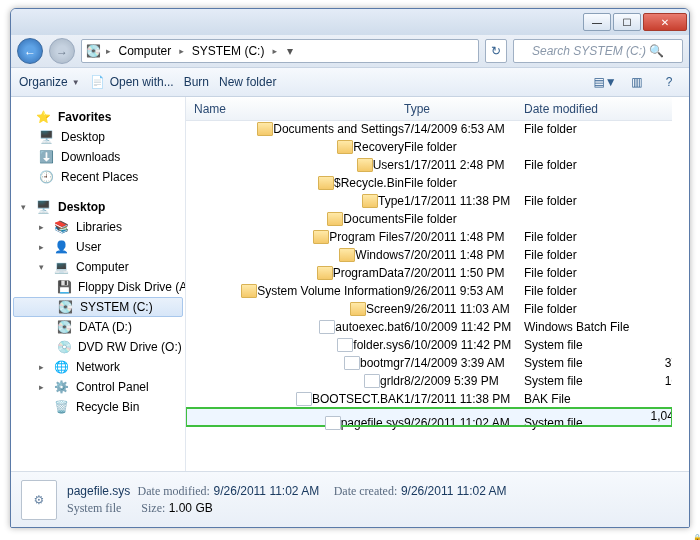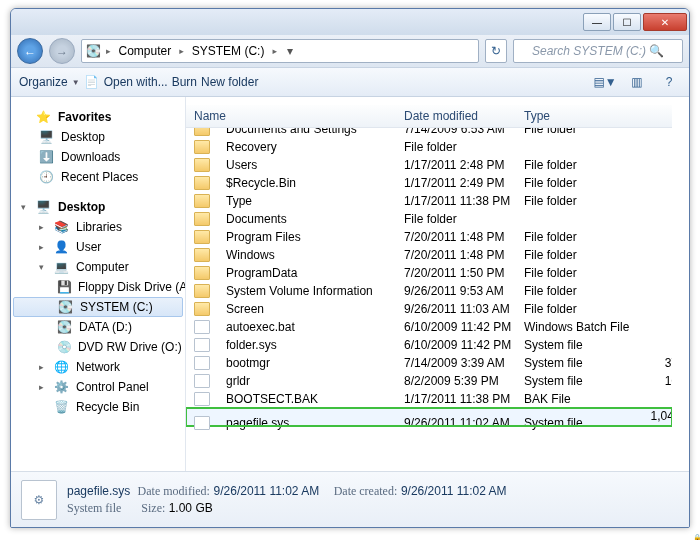--- a/index.html
+++ b/index.html
@@ -16,41 +16,41 @@
 .nav-circle { width: 26px; height: 26px; border-radius: 50%; background: radial-gradient(#5fa3e6 30%, #2f6ab0); display:flex; align-items:center; justify-content:center; color:#fff; border:1px solid #3a6aa0; cursor:pointer; }
 .nav-circle.fwd { background: radial-gradient(#c6d2e0 30%, #a6b4c4); color:#6b7a8c; border-color:#9aaabf; }
 .addr { flex:1; height:24px; background:#fff; border:1px solid #a0b0c4; border-radius:2px; display:flex; align-items:center; padding:0 4px; gap:4px; }
 .addr .crumb { padding: 0 4px; cursor: pointer; }
 .addr .sep { color:#666; font-size:9px; }
 .addr-drop { width:18px; text-align:center; color:#555; cursor:pointer; }
 .refresh { width:22px; height:24px; border:1px solid #a0b0c4; border-radius:2px; background:#fff; display:flex;align-items:center;justify-content:center;color:#33608f;cursor:pointer; }
 .search { width:170px; height:24px; border:1px solid #a0b0c4; border-radius:2px; background:#fff; display:flex; align-items:center; padding:0 18px; color:#8a98aa; font-style:italic; }
 .search .sicon { margin-left:auto; font-style:normal; color:#33608f; }
 
-.toolbar { height:30px; background:linear-gradient(#f6f9fd,#e4ecf6); border-top:1px solid #c7d3e2; border-bottom:1px solid #c7d3e2; display:flex; align-items:center; padding:0 8px; gap:4px; }
+.toolbar { height:30px; background:linear-gradient(#f6f9fd,#e4ecf6); border-top:1px solid #c7d3e2; border-bottom:1px solid #c7d3e2; display:flex; align-items:center; padding:0 8px; gap:10px; }
 .tool { color:#1a3a60; cursor:pointer; display:flex; align-items:center; gap:4px; }
 .tool .dd { font-size:8px; color:#556; }
 .tool-right { margin-left:auto; display:flex; gap:8px; }
 .tbtn { width:24px; height:20px; border:1px solid transparent; display:flex;align-items:center;justify-content:center; color:#33608f; cursor:pointer; }
 
 .body { flex:1; display:flex; background:#fff; overflow:hidden; }
 .nav { width:175px; border-right:1px solid #e1e7ef; padding:6px 2px; overflow:auto; }
 .nav-group { margin:4px 0 10px 0; }
 .nav-item { display:flex; align-items:center; gap:6px; padding:2px 4px 2px 8px; cursor:pointer; border-radius:2px; white-space:nowrap; }
 .nav-item.sub { padding-left:26px; }
 .nav-item.sub2 { padding-left:44px; }
 .nav-item.sel { background:linear-gradient(#e9f1fb,#d7e6f8); border:1px solid #a8c7ec; padding-top:1px; padding-bottom:1px; }
 .nav-item .tw { width:9px; font-size:9px; color:#666; }
 .nico { width:16px; height:16px; display:inline-flex; align-items:center; justify-content:center; font-size:12px; }
 
 .list { flex:1; overflow:auto; }
-.cols { display:grid; grid-template-columns: 210px 120px 110px 70px; padding:4px 8px; background:linear-gradient(#fdfefe,#eef3f8); border-bottom:1px solid #e0e6ee; color:#2b4a73; position:sticky; top:8px; }
+.cols { display:grid; grid-template-columns: 210px 120px 110px 70px; padding:4px 8px; background:linear-gradient(#fdfefe,#eef3f8); border-bottom:1px solid #e0e6ee; color:#2b4a73; position:sticky; top:1px; }
 .cols > div { cursor:pointer; }
 .row { display:grid; grid-template-columns: 210px 120px 110px 70px; padding:1px 8px; align-items:center; height:18px; }
-.row .nm { display:flex; align-items:center; gap:16px; white-space:nowrap; overflow:hidden; }
+.row .nm { display:flex; align-items:center; gap:0; white-space:nowrap; overflow:hidden;justify-content:flex-end; }
 .row .sz { text-align:right; }
 .row.sel { outline:2px solid #3fbf3f; outline-offset:-1px; background: #eef6ff; }
 .fico { width:16px; height:14px; display:inline-flex; align-items:center; justify-content:center; }
 .fico.folder { background:linear-gradient(#ffe9a8,#f4c96a); border-radius:1px; border:1px solid #d9b254; }
 .fico.file { background:#fff; border:1px solid #b8c3d0; border-radius:1px; position:relative; }
 .fico.locked::after { content:"🔒"; position:absolute; font-size:7px; right:-2px; bottom:-2px; }
 
 .details { height:56px; border-top:1px solid #d6dee8; background:linear-gradient(#f6f9fd,#e9eff7); display:flex; align-items:center; padding:4px 10px; gap:10px; }
 .details .big { width:36px; height:40px; background:#fff; border:1px solid #b8c3d0; border-radius:2px; display:flex;align-items:center;justify-content:center; color:#6b87a6; }
 .det-grid { display:grid; grid-template-columns:auto auto; column-gap:20px; row-gap:2px; font-size:11px; }
@@ -193,22 +193,22 @@
             <span class="tw"></span>
             <span class="nico">🗑️</span>
             <span>Recycle Bin</span>
           </div>
       </div>
     </div>
 
     <div class="list">
       <div class="cols">
         <div>Name</div>
+        <div>Type</div>
         <div>Date modified</div>
-        <div>Type</div>
         <div style="text-align:right;">Size</div>
       </div>
       <div id="rows">
           <div class="row">
             <div class="nm">
               <span class="fico folder locked"></span>
               <span>Documents and Settings</span>
             </div>
             <div>7/14/2009 6:53 AM</div>
             <div>File folder</div>
@@ -229,21 +229,20 @@
             </div>
             <div>1/17/2011 2:48 PM</div>
             <div>File folder</div>
             <div class="sz"></div>
           </div>
           <div class="row">
             <div class="nm">
               <span class="fico folder"></span>
               <span>$Recycle.Bin</span>
             </div>
-            <div>1/17/2011 2:49 PM</div>
             <div>File folder</div>
             <div class="sz"></div>
           </div>
           <div class="row">
             <div class="nm">
               <span class="fico folder"></span>
               <span>Type</span>
             </div>
             <div>1/17/2011 11:38 PM</div>
             <div>File folder</div>

